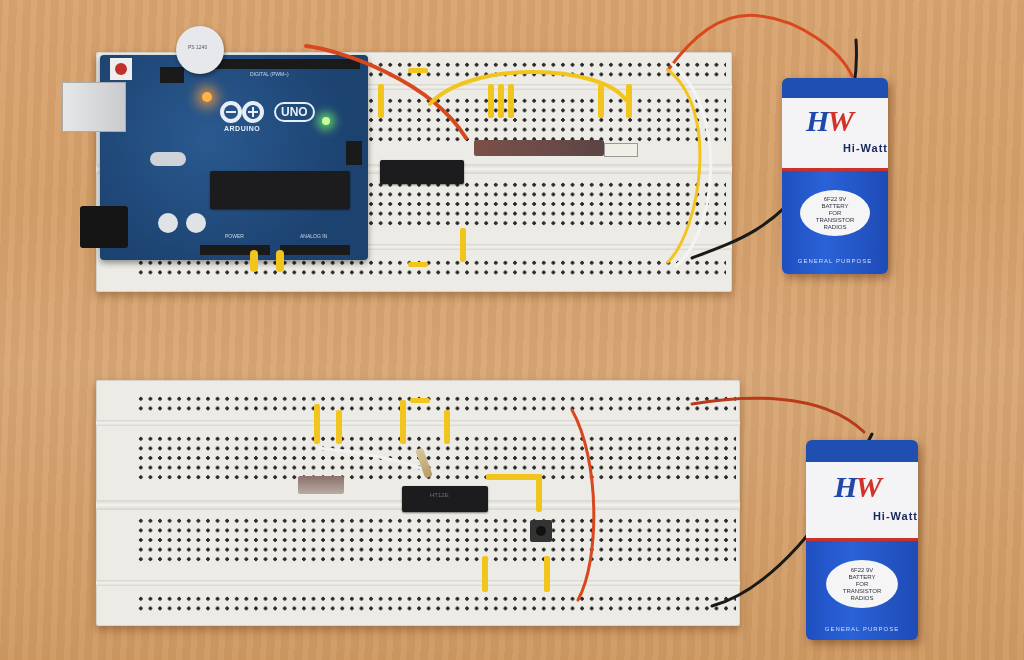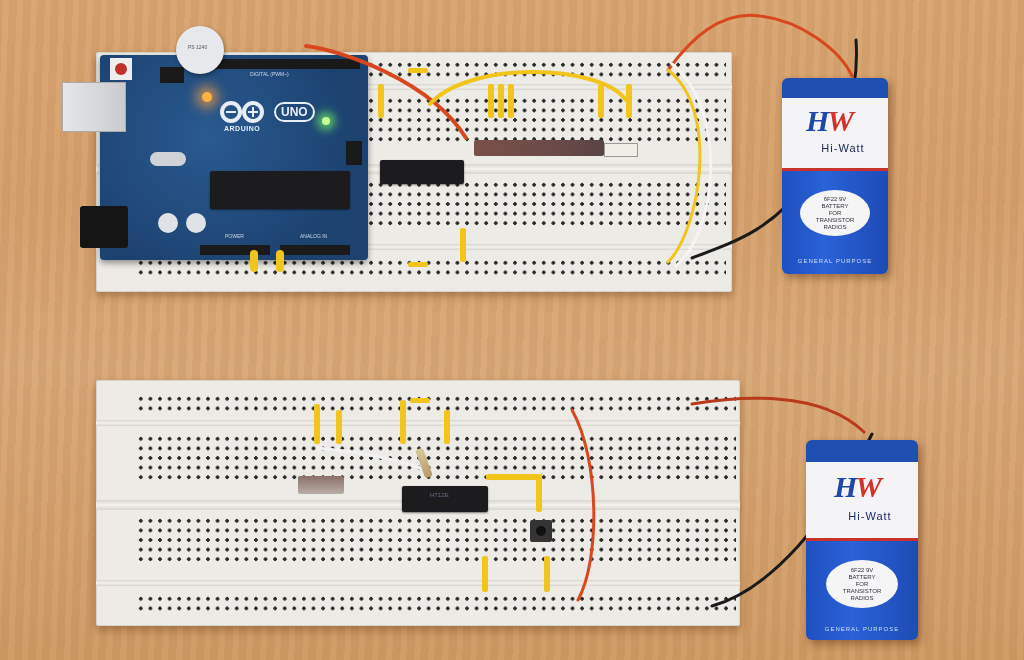--- a/index.html
+++ b/index.html
@@ -26,21 +26,21 @@
   
   .battery{position:absolute;border-radius:6px;overflow:hidden;
     box-shadow:3px 4px 8px rgba(70,30,0,0.4);}
   .batt-top{position:absolute;left:0;right:0;top:0;background:#1f4fb0;}
   .batt-white{position:absolute;left:0;right:0;background:#f4f4f6;}
   .batt-blue{position:absolute;left:0;right:0;bottom:0;background:linear-gradient(90deg,#1f4fc0,#2a62d8 40%,#1e4bb5);}
   .batt-redline{position:absolute;left:0;right:0;height:3px;background:#c8322b;}
   .hw-logo{position:absolute;font-weight:bold;font-style:italic;letter-spacing:-2px;font-family:Liberation Serif, serif;}
   .hw-h{color:#2048a8;}
   .hw-w{color:#d2322a;}
-  .hw-name{position:absolute;font-weight:normal;color:#1a2a60;letter-spacing:1px;text-align:center;padding-left:16px;}
+  .hw-name{position:absolute;font-weight:bold;color:#1a2a60;letter-spacing:1px;text-align:right;padding-left:16px;}
   .oval{position:absolute;background:#f5f5f5;border-radius:50%;text-align:center;color:#334;
     font-size:6px;line-height:7px;display:flex;flex-direction:column;justify-content:center;}
   .gp{position:absolute;color:#d5def5;font-size:6px;text-align:center;letter-spacing:1px;}
   .led{position:absolute;border-radius:50%;}
   .jumper{position:absolute;background:#f2c51c;border-radius:2px;}
 </style>
 </head>
 <body>
 
 <div class="breadboard" style="left:96px;top:52px;width:636px;height:240px;">

